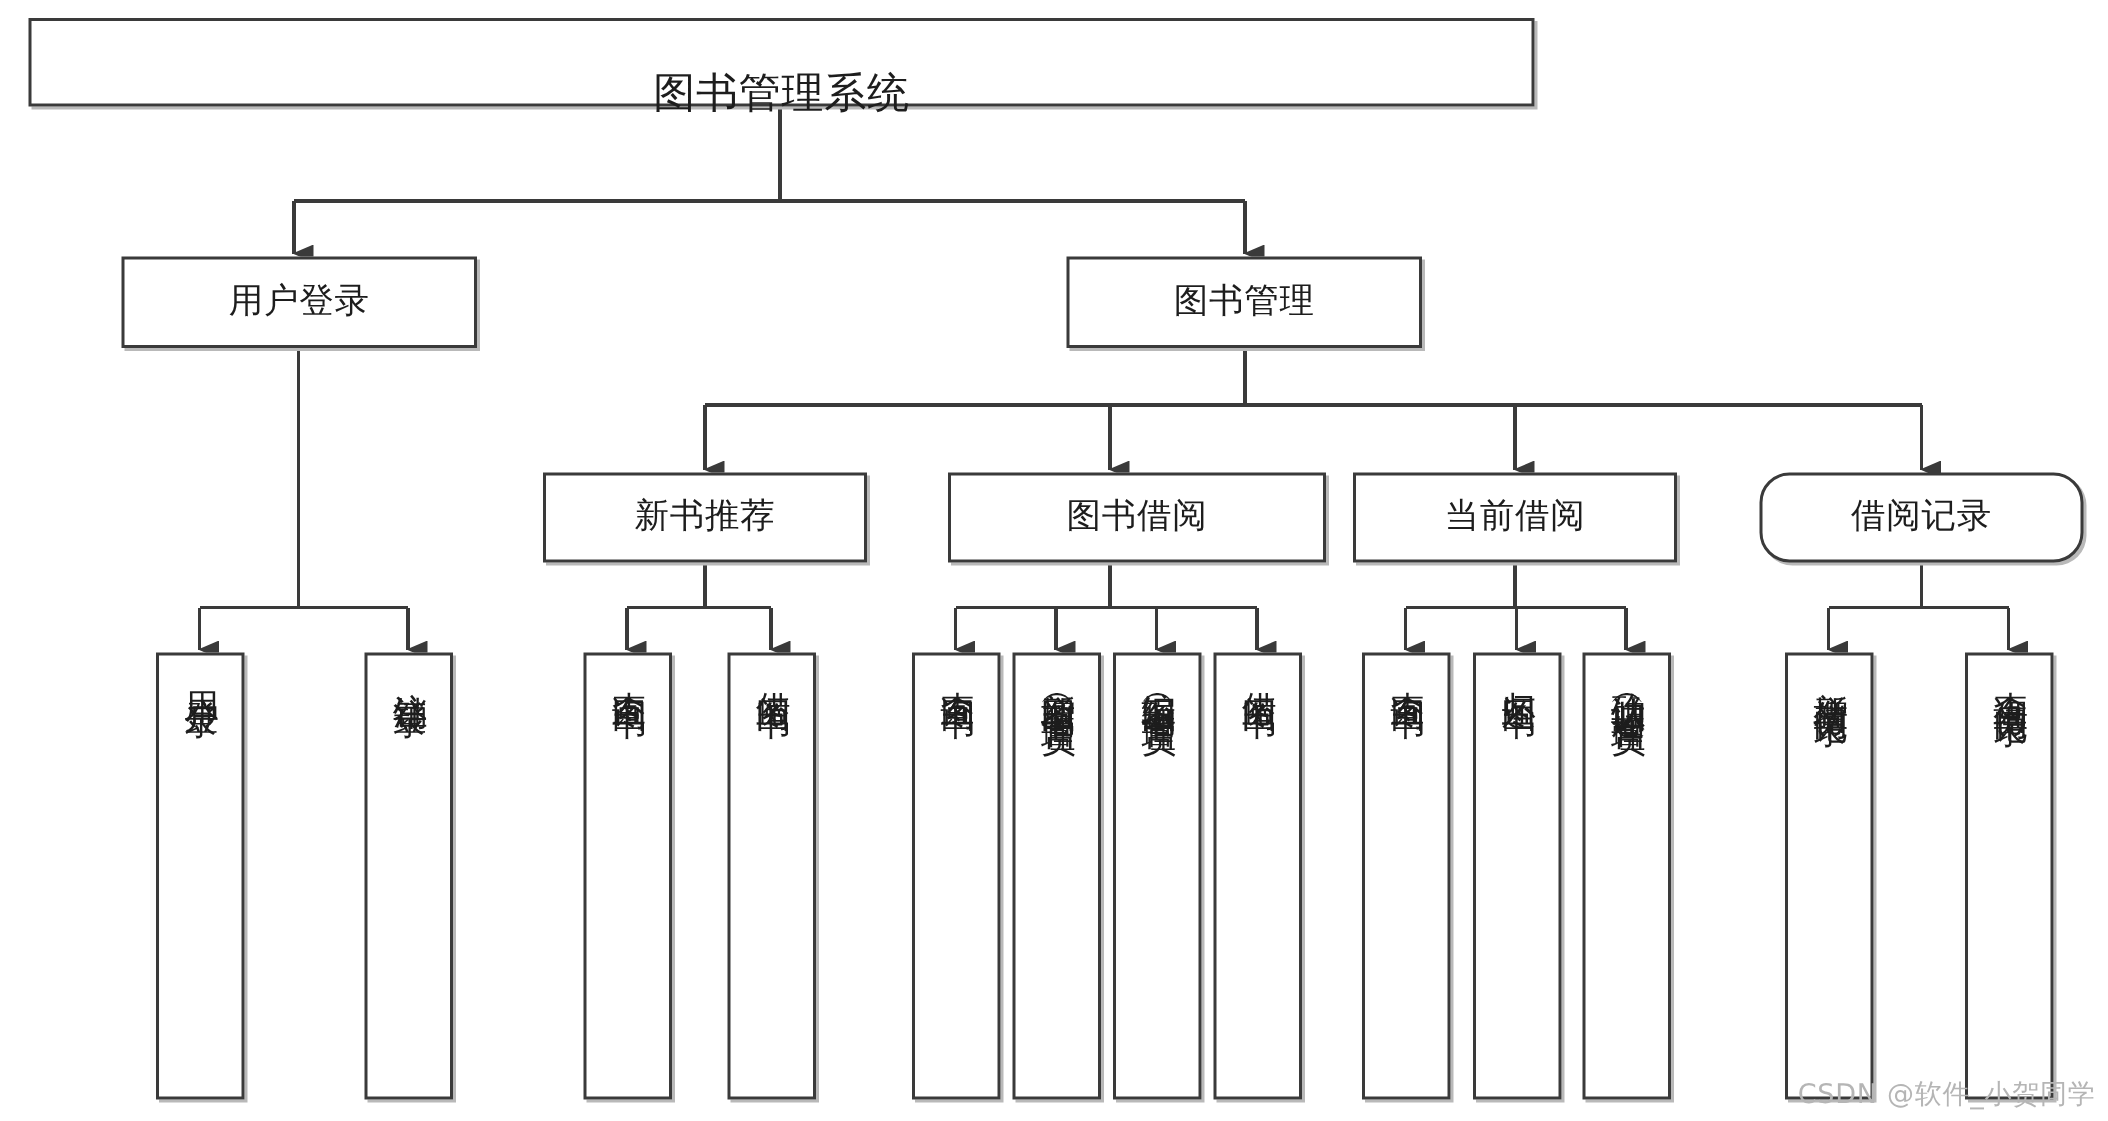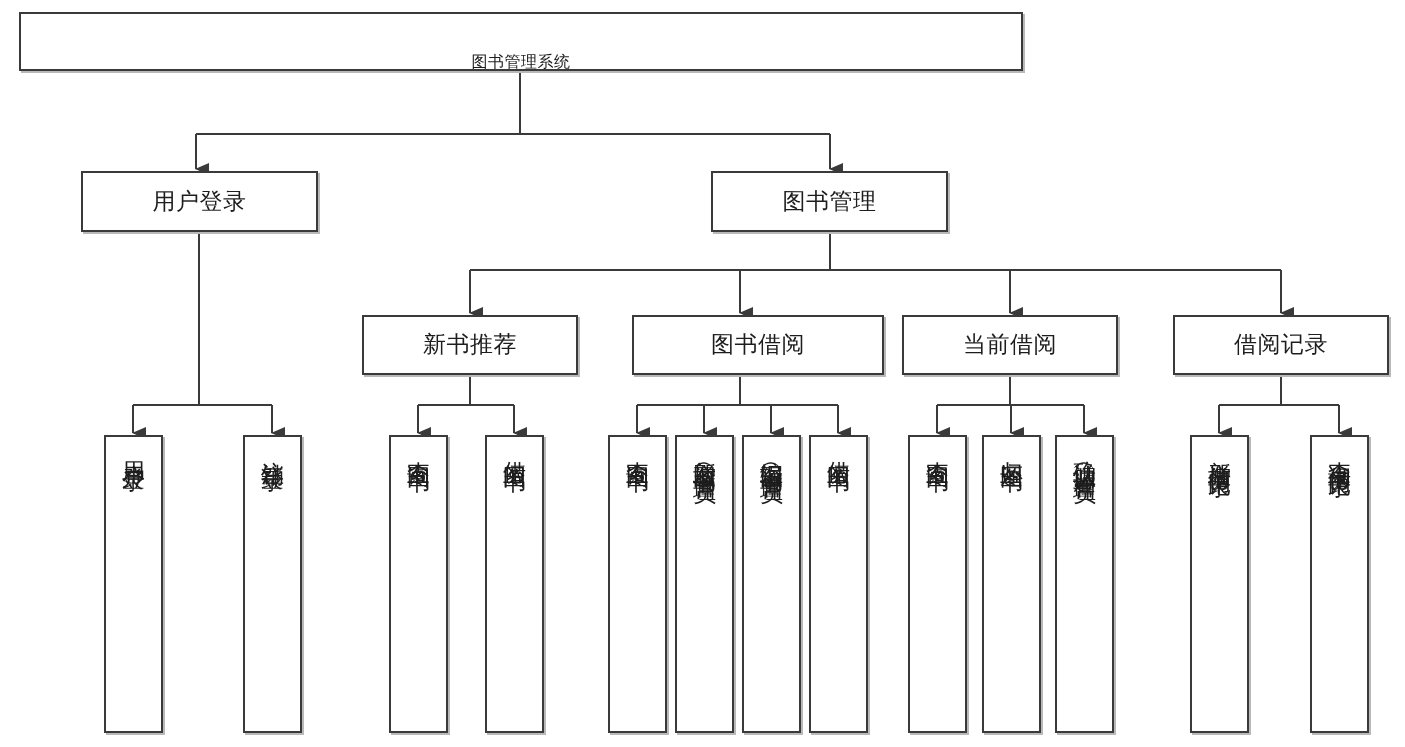--- a/index.html
+++ b/index.html
@@ -43,21 +43,21 @@
     line-height: 1.18;
     text-align: center;
     white-space: pre;
   }
   
   .node.h .label {
     font-size: 23px;
     letter-spacing: 0.5px;
   }
   .node.root .label {
-    font-size: 16px;
+    font-size: 28px;
     margin-top: 41px;
   }
   
   .node.v {
     align-items: flex-start;
     padding-top: 6px;
   }
   .node.v .label {
     writing-mode: vertical-rl;
     text-orientation: upright;
@@ -138,21 +138,21 @@
       </div>
       <div class="node h" style="left: 362px; top: 315px; width: 216px; height: 60px; align-items: center;">
         <span class="label">新书推荐</span>
       </div>
       <div class="node h" style="left: 632px; top: 315px; width: 252px; height: 60px;">
         <span class="label">图书借阅</span>
       </div>
       <div class="node h" style="left: 902px; top: 315px; width: 216px; height: 60px;">
         <span class="label">当前借阅</span>
       </div>
-      <div class="node h" style="left: 1173px; top: 315px; width: 216px; height: 60px;">
+      <div class="node h" style="left: 1173px; top: 315px; width: 216px; height: 60px; border-radius: 20px;">
         <span class="label">借阅记录</span>
       </div>
       <div class="node v" style="left: 104px; top: 435px; width: 59px; height: 298px;">
         <span class="label">用户登录</span>
       </div>
       <div class="node v" style="left: 243px; top: 435px; width: 59px; height: 298px;">
         <span class="label">注销登录</span>
       </div>
       <div class="node v" style="left: 389px; top: 435px; width: 59px; height: 298px;">
         <span class="label">查询图书</span>
@@ -182,14 +182,15 @@
         <span class="label">确认归还（管理员）</span>
       </div>
       <div class="node v" style="left: 1190px; top: 435px; width: 59px; height: 298px;">
         <span class="label">新增借阅记录</span>
       </div>
       <div class="node v" style="left: 1310px; top: 435px; width: 59px; height: 298px;">
         <span class="label">查询借阅记录</span>
       </div>
     </div>
 
+  <div id="watermark">CSDN @软件_小贺同学</div>
 
 </div>
 
 </body></html>

